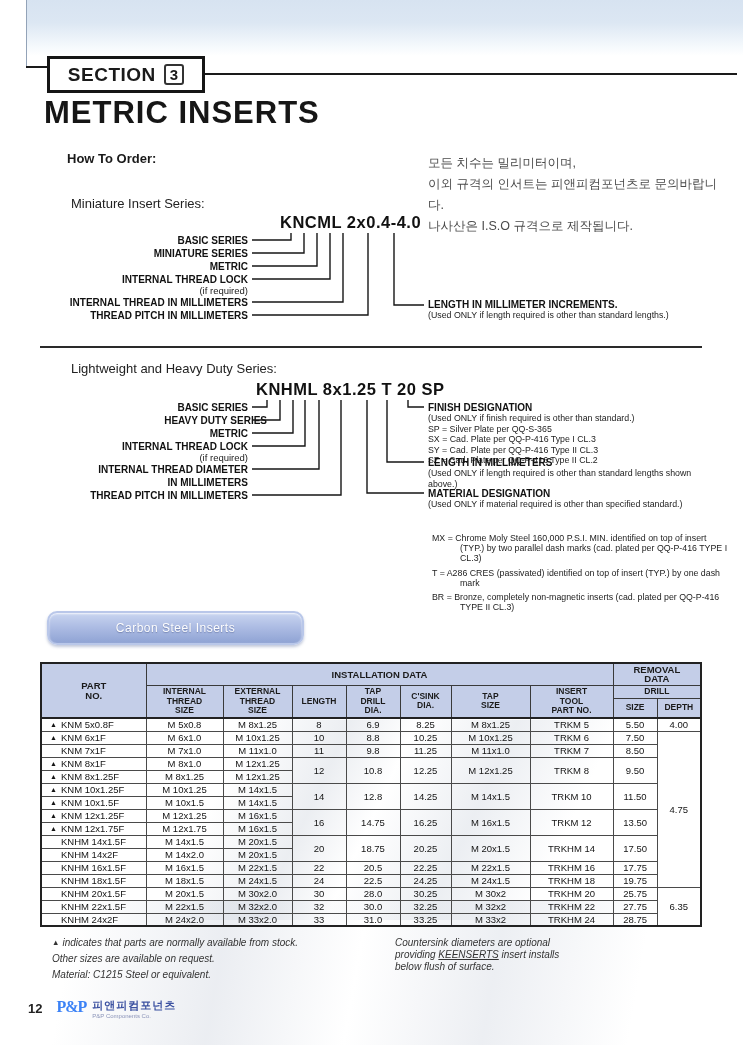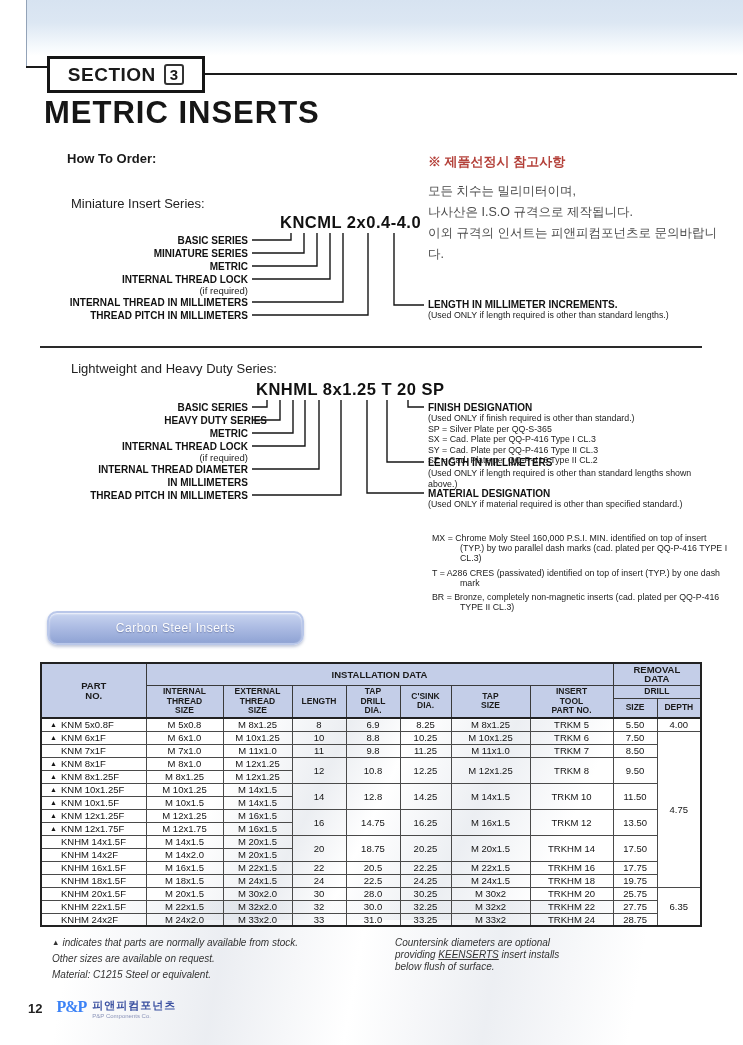--- a/index.html
+++ b/index.html
@@ -104,24 +104,23 @@
   <div class="section-box">
     <span class="section-label">SECTION</span>
     <span class="section-num">3</span>
   </div>
   <div class="section-line"></div>
 
   <div class="page-title">METRIC INSERTS</div>
   <div class="how-to-order">How To Order:</div>
 
   <div class="kr-note">
-    <div class="kr-heading">※ 제품선정시 참고사항</div>
     <div class="kr-line">모든 치수는 밀리미터이며,</div>
+    <div class="kr-line">이외 규격의 인서트는 피앤피컴포넌츠로 문의바랍니다.</div>
     <div class="kr-line">나사산은 I.S.O 규격으로 제작됩니다.</div>
-    <div class="kr-line">이외 규격의 인서트는 피앤피컴포넌츠로 문의바랍니다.</div>
   </div>
 
   <div class="series-label mini-label">Miniature Insert Series:</div>
   <div class="code mini-code">KNCML 2x0.4-4.0</div>
 
   <div class="dlabel" style="right:495px; top:235px;">BASIC SERIES</div>
   <div class="dlabel" style="right:495px; top:248px;">MINIATURE SERIES</div>
   <div class="dlabel" style="right:495px; top:261px;">METRIC</div>
   <div class="dlabel" style="right:495px; top:274px;">INTERNAL THREAD LOCK</div>
   <div class="dsub" style="right:495px; top:285px;">(if required)</div>

